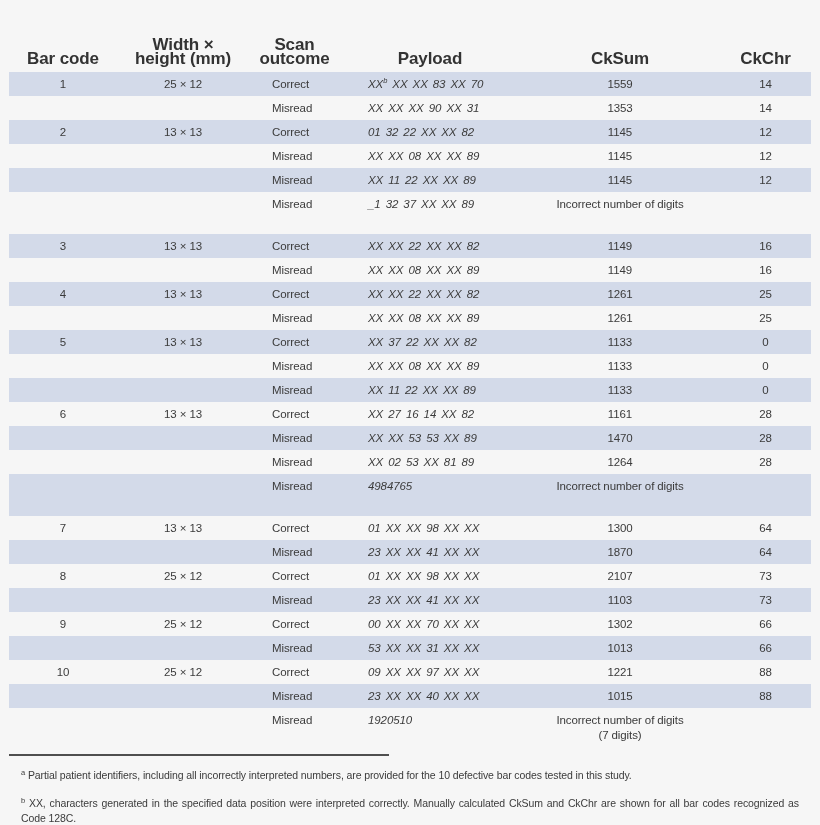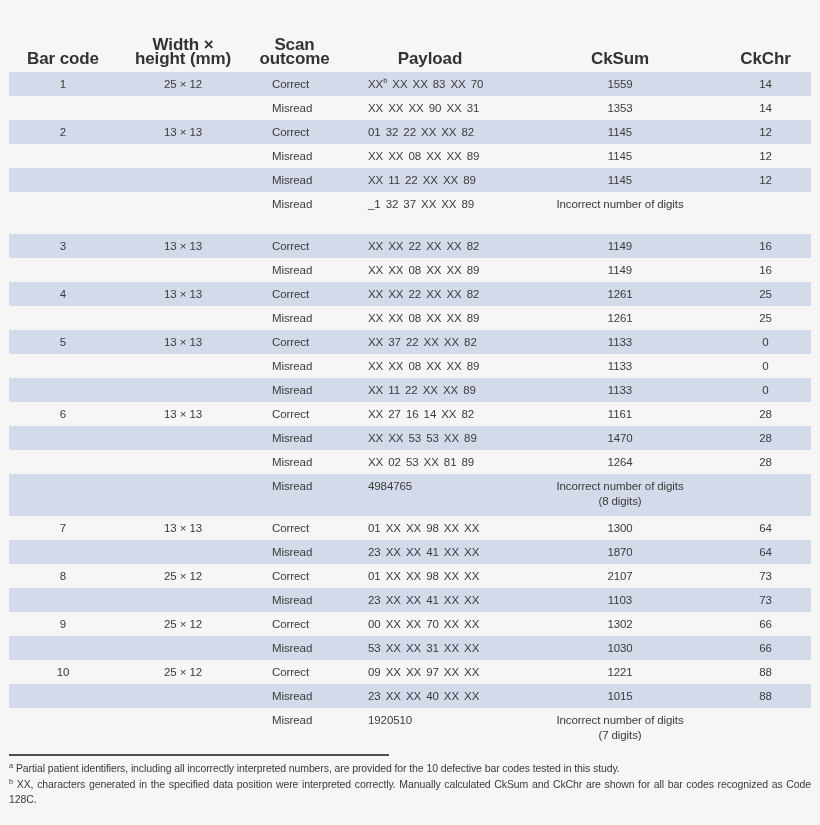--- a/index.html
+++ b/index.html
@@ -49,41 +49,41 @@
   .row.shaded { background: var(--stripe); }
   .row.tall {
     height: 42px;
     align-items: start;
     padding-top: 5px;
   }
   .row.tall .cell { line-height: 15px; }
   .cell { white-space: pre; }
   .c-bar, .c-size, .c-sum, .c-chr { text-align: center; }
   .c-out { padding-left: 23px; }
-  .c-pay { padding-left: 28px; word-spacing: 2px; }
+  .c-pay { padding-left: 28px; word-spacing: 2px; font-style: italic; }
   .pay-sup {
     font-size: 7.5px;
     vertical-align: super;
     line-height: 0;
   }
   .c-sum div { }
   .rule {
     margin-top: 4px;
     width: 380px; height: 2px;
     background: var(--rule);
   }
   .footnotes {
     margin-top: 5px;
     font-size: 10.5px;
     line-height: 15.6px;
     text-align: justify;
     letter-spacing: -0.1px;
     width: 802px;
   }
-  .footnotes p { margin: 0; }
+  .footnotes p { margin: 12px; }
   .fn-sup {
     font-size: 7.5px;
     vertical-align: super;
     line-height: 0;
   }
 </style>
 </head>
 <body>
 
 <div class="table-wrap">
@@ -236,21 +236,21 @@
         <div class="cell c-out">Misread</div>
         <div class="cell c-pay">XX 02 53 XX 81 89</div>
         <div class="cell c-sum"><div>1264</div></div>
         <div class="cell c-chr">28</div>
       </div>
       <div class="grid-row row shaded tall">
         <div class="cell c-bar"></div>
         <div class="cell c-size"></div>
         <div class="cell c-out">Misread</div>
         <div class="cell c-pay">4984765</div>
-        <div class="cell c-sum"><div>Incorrect number of digits</div><div>(8 digits)</div></div>
+        <div class="cell c-sum"><div>Incorrect number of digits</div></div>
         <div class="cell c-chr"></div>
       </div>
       <div class="grid-row row">
         <div class="cell c-bar">7</div>
         <div class="cell c-size">13 × 13</div>
         <div class="cell c-out">Correct</div>
         <div class="cell c-pay">01 XX XX 98 XX XX</div>
         <div class="cell c-sum"><div>1300</div></div>
         <div class="cell c-chr">64</div>
       </div>
@@ -284,21 +284,21 @@
         <div class="cell c-out">Correct</div>
         <div class="cell c-pay">00 XX XX 70 XX XX</div>
         <div class="cell c-sum"><div>1302</div></div>
         <div class="cell c-chr">66</div>
       </div>
       <div class="grid-row row shaded">
         <div class="cell c-bar"></div>
         <div class="cell c-size"></div>
         <div class="cell c-out">Misread</div>
         <div class="cell c-pay">53 XX XX 31 XX XX</div>
-        <div class="cell c-sum"><div>1030</div></div>
+        <div class="cell c-sum"><div>1013</div></div>
         <div class="cell c-chr">66</div>
       </div>
       <div class="grid-row row">
         <div class="cell c-bar">10</div>
         <div class="cell c-size">25 × 12</div>
         <div class="cell c-out">Correct</div>
         <div class="cell c-pay">09 XX XX 97 XX XX</div>
         <div class="cell c-sum"><div>1221</div></div>
         <div class="cell c-chr">88</div>
       </div>

